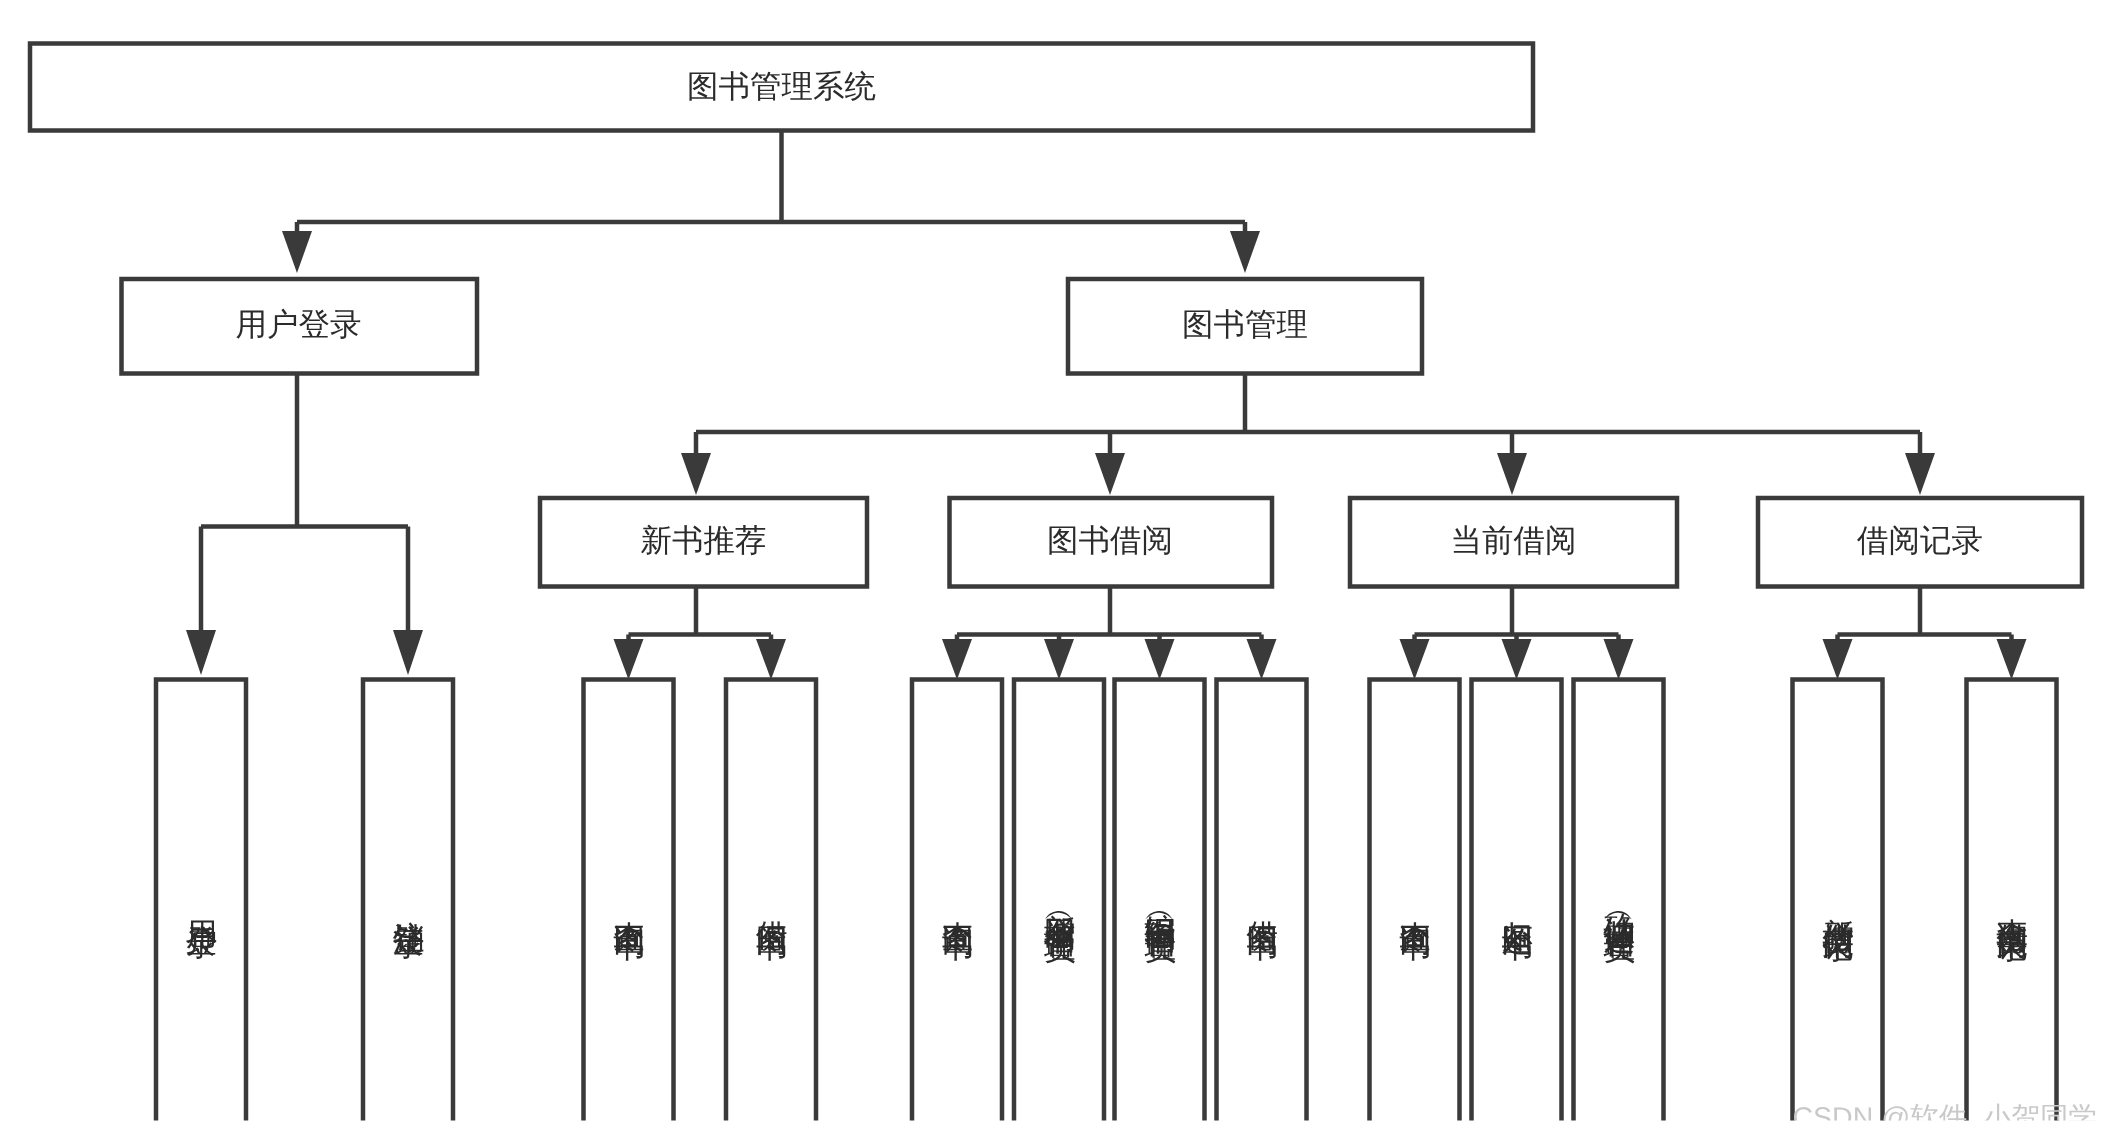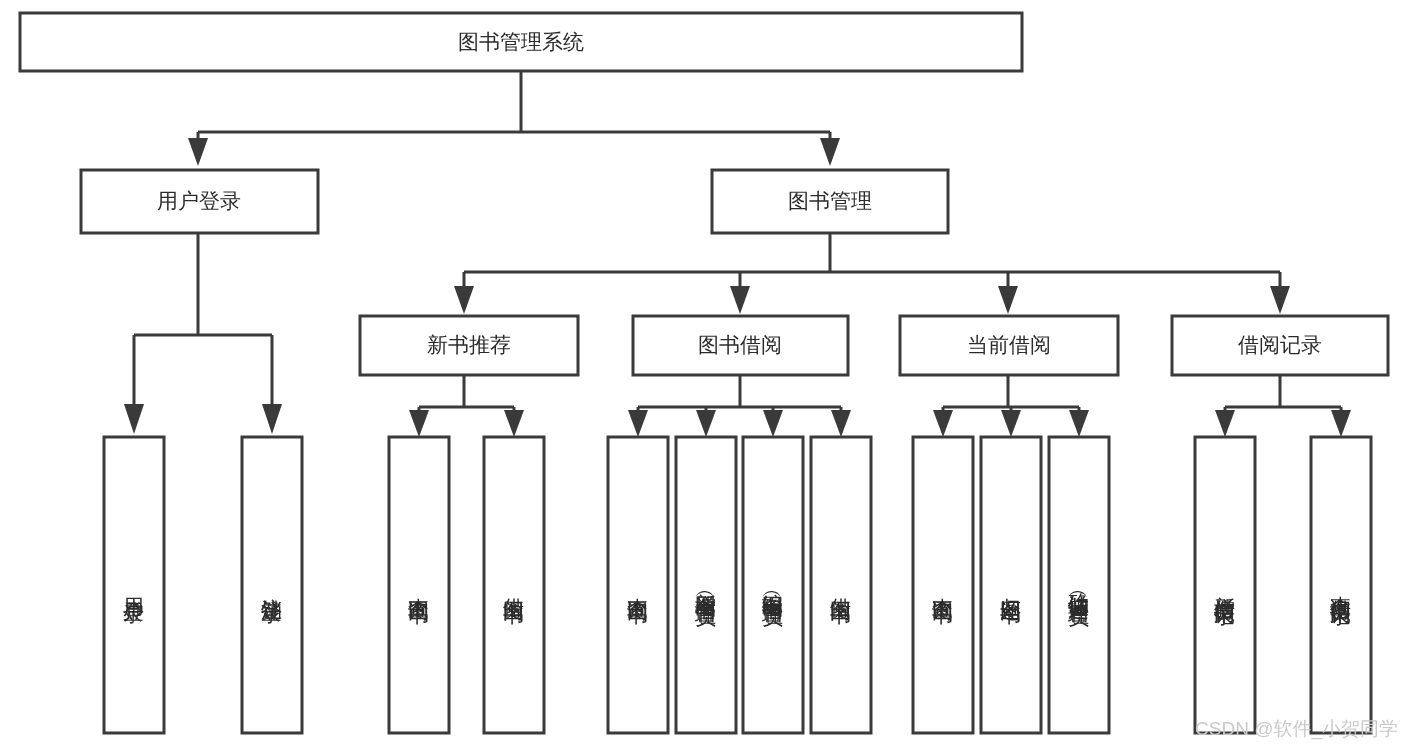--- a/index.html
+++ b/index.html
@@ -9,21 +9,21 @@
   }
   body {
     width: 1405px;
     height: 747px;
     font-family: "Liberation Sans", "DejaVu Sans", sans-serif;
     overflow: hidden;
     position: relative;
   }
   #diagram-root {
     position: absolute;
-    top: 0; left: 0;
+    top: 16px; left: 0;
     width: 1405px;
     height: 647px;
   }
   svg#flowchart {
     display: block;
     width: 1405px;
     height: 747px;
     background: #ffffff;
   }
   .node-box {

